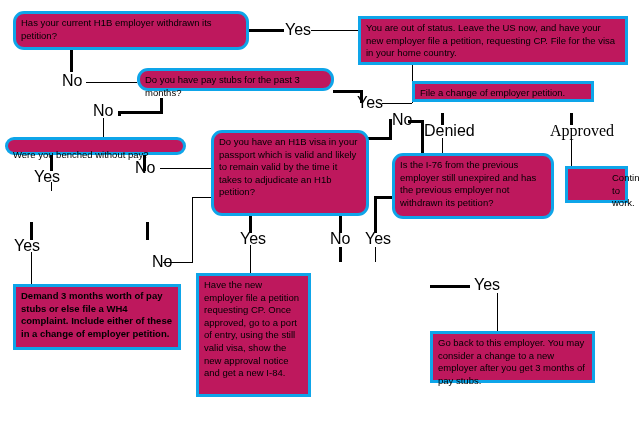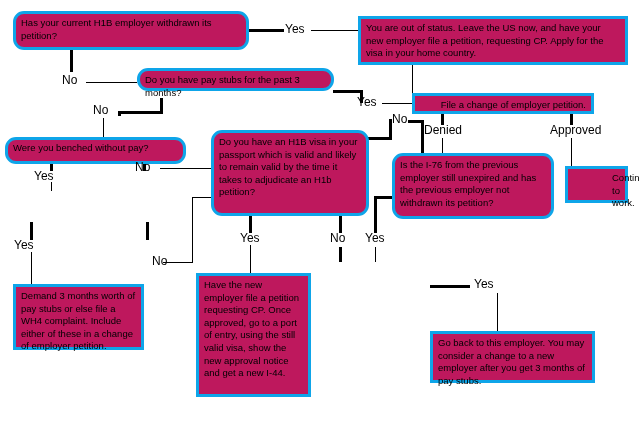--- a/index.html
+++ b/index.html
@@ -27,21 +27,21 @@
     z-index: 5;
   }
   .node.rounded {
     border-radius: 11px;
   }
   .node.rect {
     border-radius: 0;
   }
   .edge-label {
     position: absolute;
-    font-size: 12px;
+    font-size: 16px;
     line-height: 11px;
     color: #000000;
     background: transparent;
     white-space: nowrap;
     z-index: 6;
   }
   .ln {
     position: absolute;
     background: #000000;
     z-index: 2;
@@ -107,55 +107,55 @@
   <div class="ln" style="left:375px; top:247px; width:1px; height:15px;"></div>
 
   <div class="ln" style="left:430px; top:285px; width:40px; height:3px;"></div>
   <div class="ln" style="left:497px; top:293px; width:1px; height:38px;"></div>
 
   <div class="node rounded" style="left:13px; top:11px; width:236px; height:39px;">
     <span>Has your current H1B employer withdrawn its petition?</span>
   </div>
 
   <div class="node rect" style="left:358px; top:16px; width:270px; height:49px;">
-    <span>You are out of status. Leave the US now, and have your new employer file a petition, requesting CP. Apply for the visa in your home country.</span>
+    <span>You are out of status. Leave the US now, and have your new employer file a petition, requesting CP. File for the visa in your home country.</span>
   </div>
 
   <div class="node rounded" style="left:137px; top:68px; width:197px; height:23px;">
     <span>Do you have pay stubs for the past 3 months?</span>
   </div>
 
-  <div class="node rect" style="left:412px; top:93px; width:182px; height:21px;text-align:right;">
+  <div class="node rect" style="left:412px; top:81px; width:182px; height:21px;">
     <span>File a change of employer petition.</span>
   </div>
 
-  <div class="node rounded" style="left:5px; top:137px; width:181px; height:27px; padding-top:2px;">
+  <div class="node rounded" style="left:5px; top:137px; width:181px; height:17px; padding-top:9px;">
     <span>Were you benched without pay?</span>
   </div>
 
   <div class="node rounded" style="left:211px; top:130px; width:158px; height:86px;">
     <span>Do you have an H1B visa in your passport which is valid and likely to remain valid by the time it takes to adjudicate an H1b petition?</span>
   </div>
 
   <div class="node rounded" style="left:392px; top:153px; width:162px; height:66px;">
     <span>Is the I-76 from the previous employer still unexpired and has the previous employer not withdrawn its petition?</span>
   </div>
 
   <div class="node rect" style="left:565px; top:166px; width:63px; height:37px;padding-left:44px;">
     <span>Continue to work.</span>
   </div>
 
 
 
-  <div class="node rect" style="left:13px; top:284px; width:131px; height:66px;">
+  <div class="node rect" style="left:13px; top:284px; width:168px; height:66px;font-weight:bold;">
     <span>Demand 3 months worth of pay stubs or else file a WH4 complaint. Include either of these in a change of employer petition.</span>
   </div>
 
   <div class="node rect" style="left:196px; top:273px; width:115px; height:124px;">
-    <span>Have the new employer file a petition requesting CP. Once approved, go to a port of entry, using the still valid visa, show the new approval notice and get a new I-44.</span>
+    <span>Have the new employer file a petition requesting CP. Once approved, go to a port of entry, using the still valid visa, show the new approval notice and get a new I-84.</span>
   </div>
 
   <div class="node rect" style="left:430px; top:331px; width:165px; height:52px;">
     <span>Go back to this employer. You may consider a change to a new employer after you get 3 months of pay stubs.</span>
   </div>
 
   <div class="edge-label" style="left:285px; top:24px;">Yes</div>
 
   <div class="edge-label" style="left:62px; top:75px;">No</div>
 
@@ -174,17 +174,17 @@
   <div class="edge-label" style="left:240px; top:233px;">Yes</div>
 
   <div class="edge-label" style="left:330px; top:233px;">No</div>
 
   <div class="edge-label" style="left:392px; top:114px;">No</div>
 
   <div class="edge-label" style="left:365px; top:233px;">Yes</div>
 
   <div class="edge-label" style="left:424px; top:125px;">Denied</div>
 
-  <div class="edge-label" style="left:550px; top:125px;">Approved</div>
+  <div class="edge-label" style="left:550px; top:125px;font-family:Liberation Serif, serif;">Approved</div>
 
   <div class="edge-label" style="left:474px; top:279px;">Yes</div>
 
 </div>
 
 </body></html>

